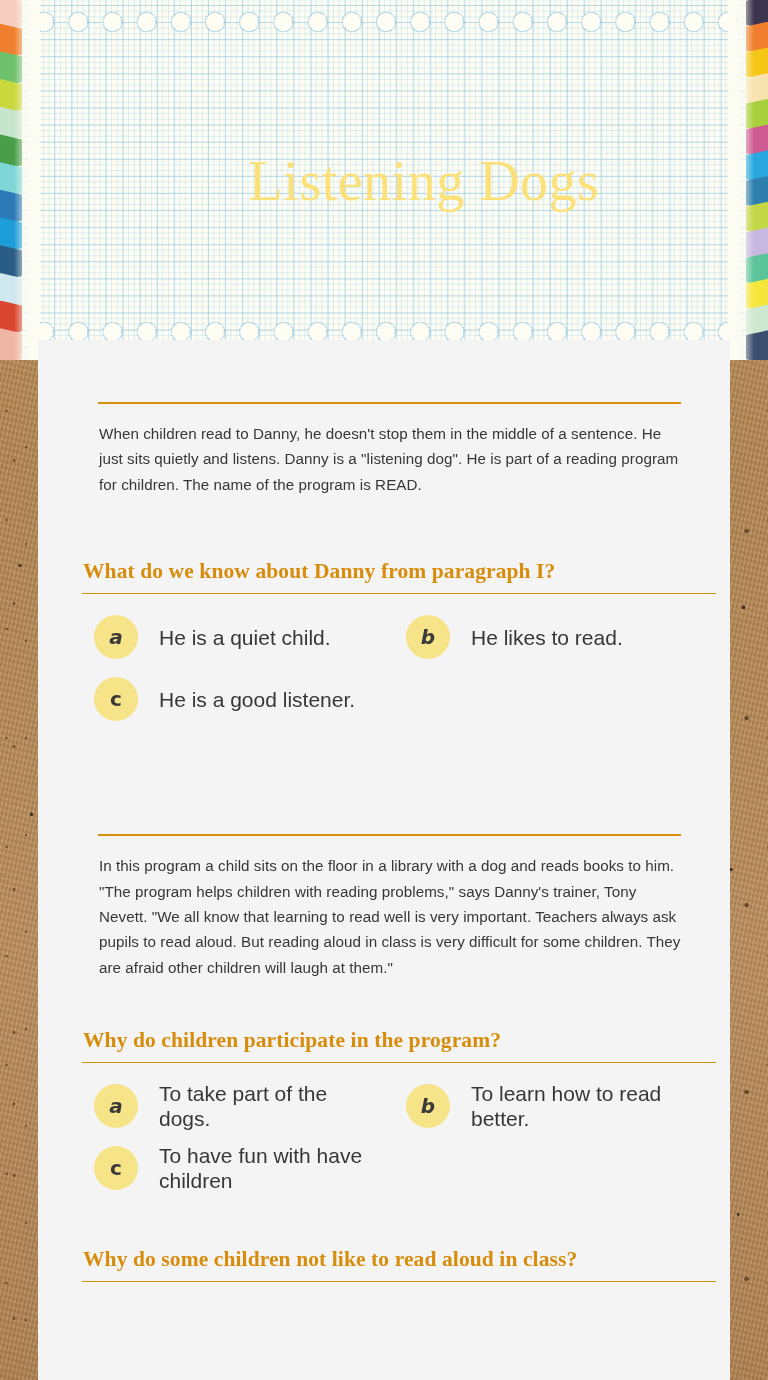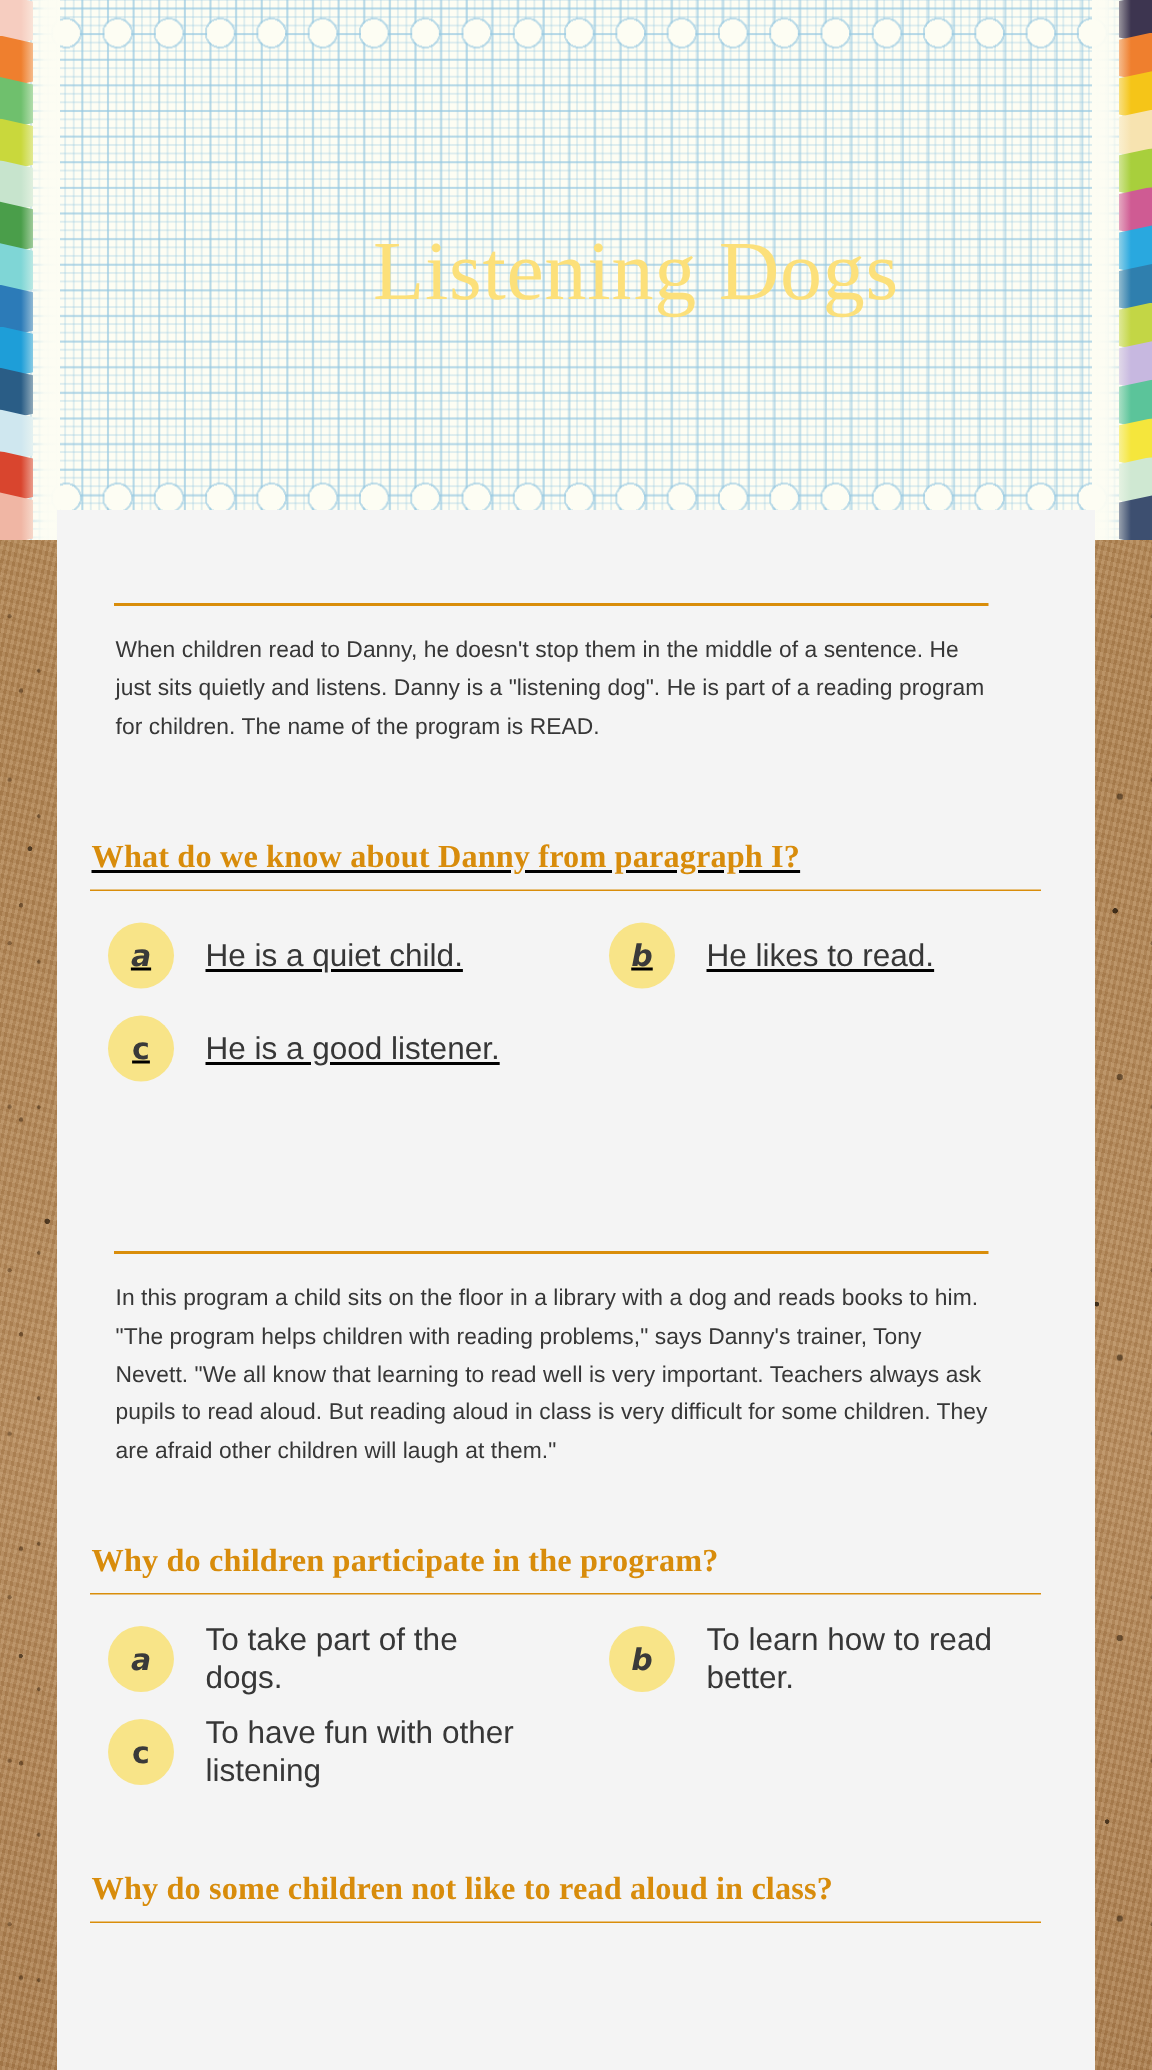--- a/index.html
+++ b/index.html
@@ -135,21 +135,21 @@
   
   #card {
     position: absolute;
     left: 38px;
     top: 340px;
     width: 692px;
     height: 1040px;
     background: #f4f4f4;
     z-index: 4;
     box-sizing: border-box;
-    padding: 0 22px;
+    padding: 0 44px;
     overflow: hidden;
   }
 
   .passage-block { padding-top: 62px; }
   .passage-block.second { padding-top: 104px; }
   .rule {
     height: 0;
     border-top: 2px solid #d98d0a;
     margin: 0 1px 17px 16px;
     width: 583px;
@@ -158,21 +158,21 @@
     font-size: 15.2px;
     line-height: 25.4px;
     color: #373737;
     margin: 0 0 0 17px;
     width: 584px;
     letter-spacing: .05px;
   }
 
   
   .question-block { padding-top: 46px; }
-  .question-block.q1 { padding-top: 60px; text-decoration: underline; }
+  .question-block.q1 { padding-top: 60px; }
   .q-title {
     font-family: "Liberation Serif", serif;
     font-size: 21.5px;
     line-height: 28px;
     color: #d88c0b;
     margin: 0 0 0 1px;
     letter-spacing: .1px;
   }
   .q-rule {
     height: 0;
@@ -301,21 +301,21 @@
         <div class="option">
           <span class="bullet">a</span>
           <span class="opt-text">To take part of the dogs.</span>
         </div>
         <div class="option right-col">
           <span class="bullet">b</span>
           <span class="opt-text">To learn how to read better.</span>
         </div>
         <div class="option">
           <span class="bullet plain">c</span>
-          <span class="opt-text">To have fun with other listening</span>
+          <span class="opt-text">To have fun with have children</span>
         </div>
       </div>
     </div>
 
     <div class="question-block">
       <h2 class="q-title">Why do some children not like to read aloud in class?</h2>
       <div class="q-rule"></div>
     </div>
 
   </div>

